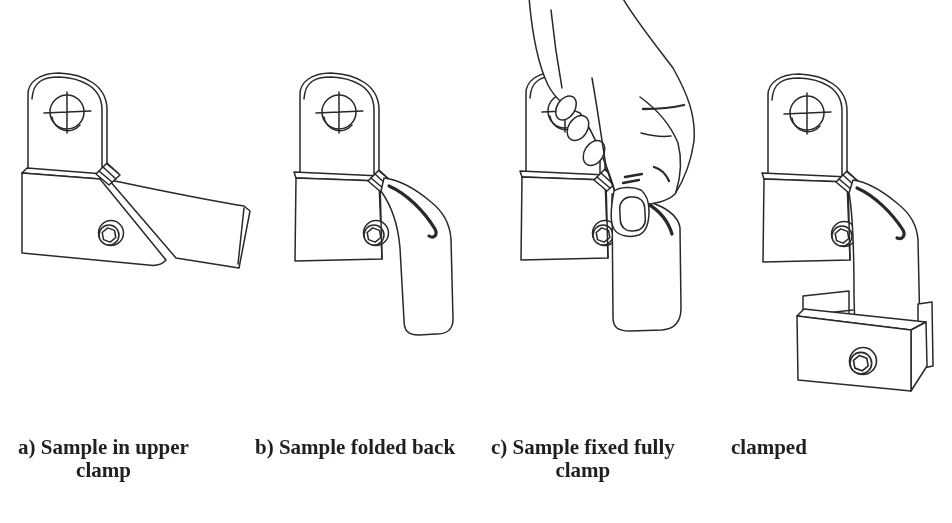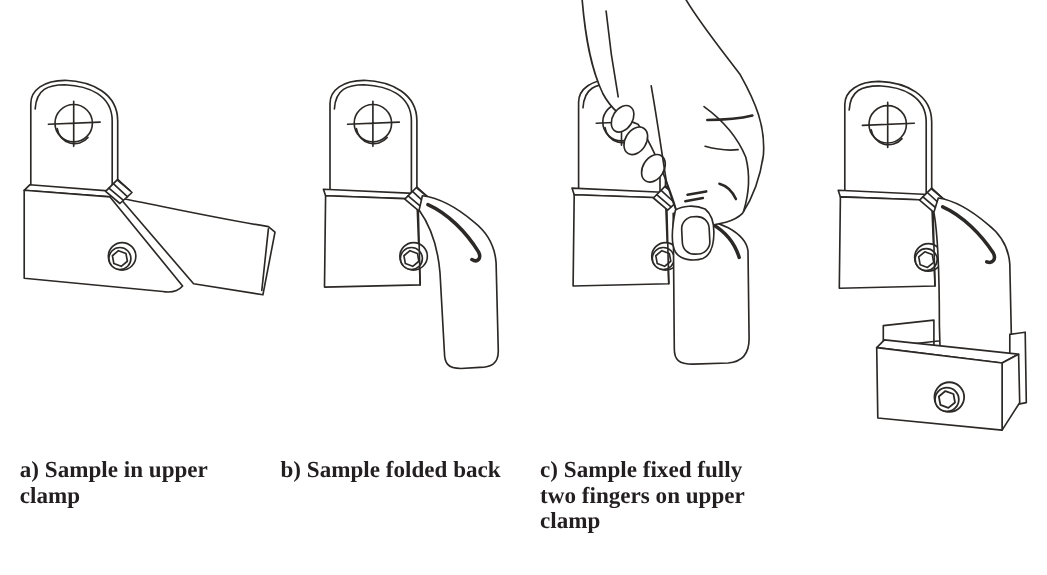--- a/index.html
+++ b/index.html
@@ -5,22 +5,22 @@
   html,body{margin:0;padding:0;background:#ffffff;}
   .stage{position:relative;width:952px;height:523px;background:#ffffff;overflow:hidden;
          font-family:"Liberation Serif",serif;}
   .stage svg{position:absolute;left:0;top:0;}
   
   .ln{fill:none;stroke:#2b2826;stroke-width:1.5;stroke-linecap:round;stroke-linejoin:round;}
   .wh{fill:#ffffff;stroke:#2b2826;stroke-width:1.5;stroke-linejoin:round;stroke-linecap:round;}
   .thick{stroke-width:3.2;}
   .med{stroke-width:2.3;}
   
-  .caption{position:absolute;top:416px;color:#231f20;font-weight:700;font-size:21px;
-           line-height:23px;letter-spacing:0;}
+  .caption{position:absolute;top:436px;color:#231f20;font-weight:700;font-size:21px;
+           line-height:23px;letter-spacing:0;text-align:center;}
   .caption .cl{white-space:nowrap;}
 </style>
 </head>
 <body>
 
 <div class="stage">
 
   <svg width="952" height="523" viewBox="0 0 952 523">
     <defs>
 
@@ -137,19 +137,19 @@
 
   <div class="caption" style="left:18px;">
     <div class="cl">a) Sample in upper</div>
     <div class="cl">clamp</div>
   </div>
   <div class="caption" style="left:255px;">
     <div class="cl">b) Sample folded back</div>
   </div>
   <div class="caption" style="left:491px;">
     <div class="cl">c) Sample fixed fully</div>
-    <div class="cl">two fingers on upper</div>
     <div class="cl">clamp</div>
   </div>
   <div class="caption" style="left:731px;">
+    <div class="cl">clamped</div>
   </div>
 
 </div>
 
 </body></html>

